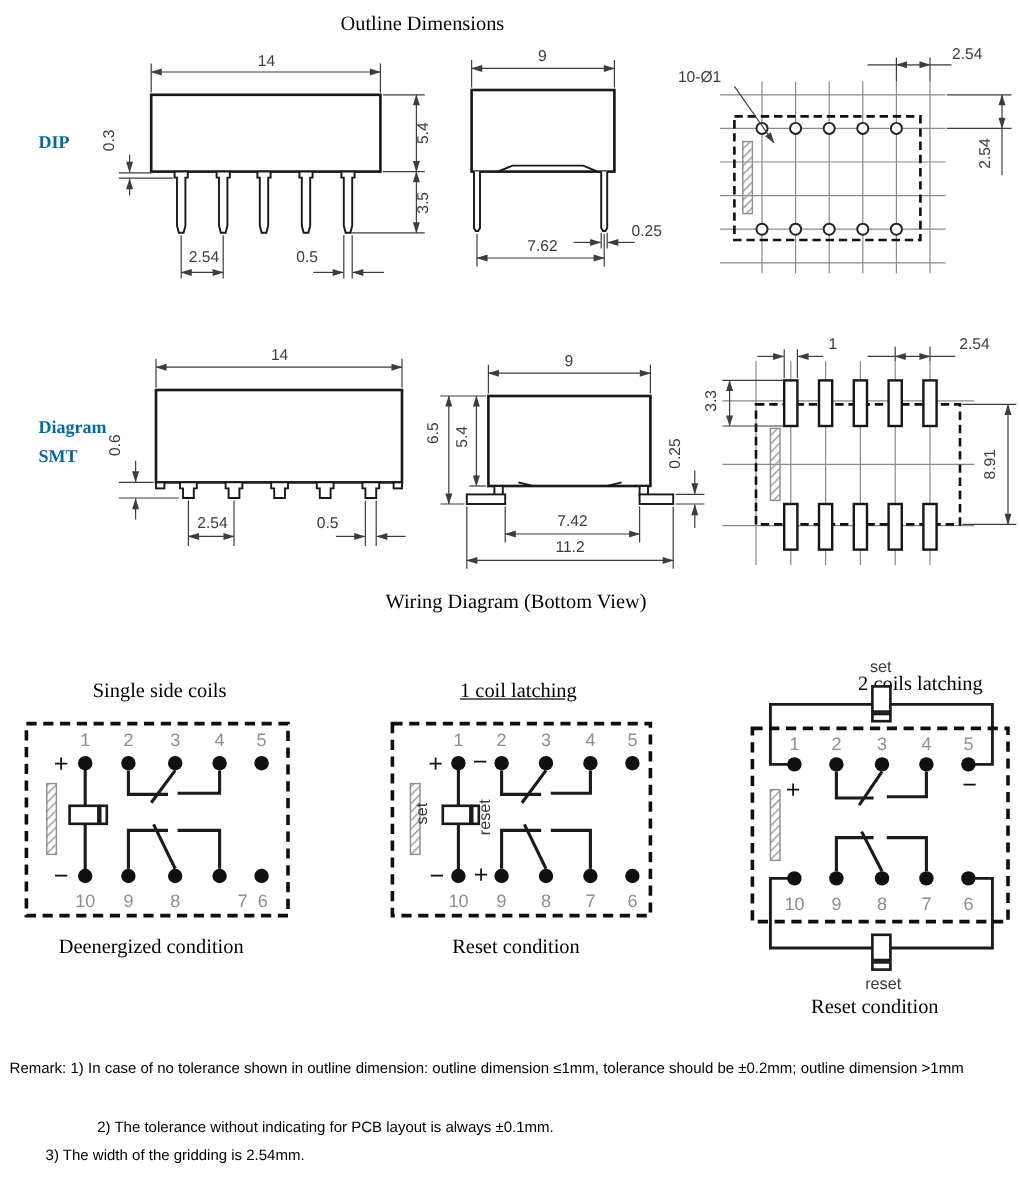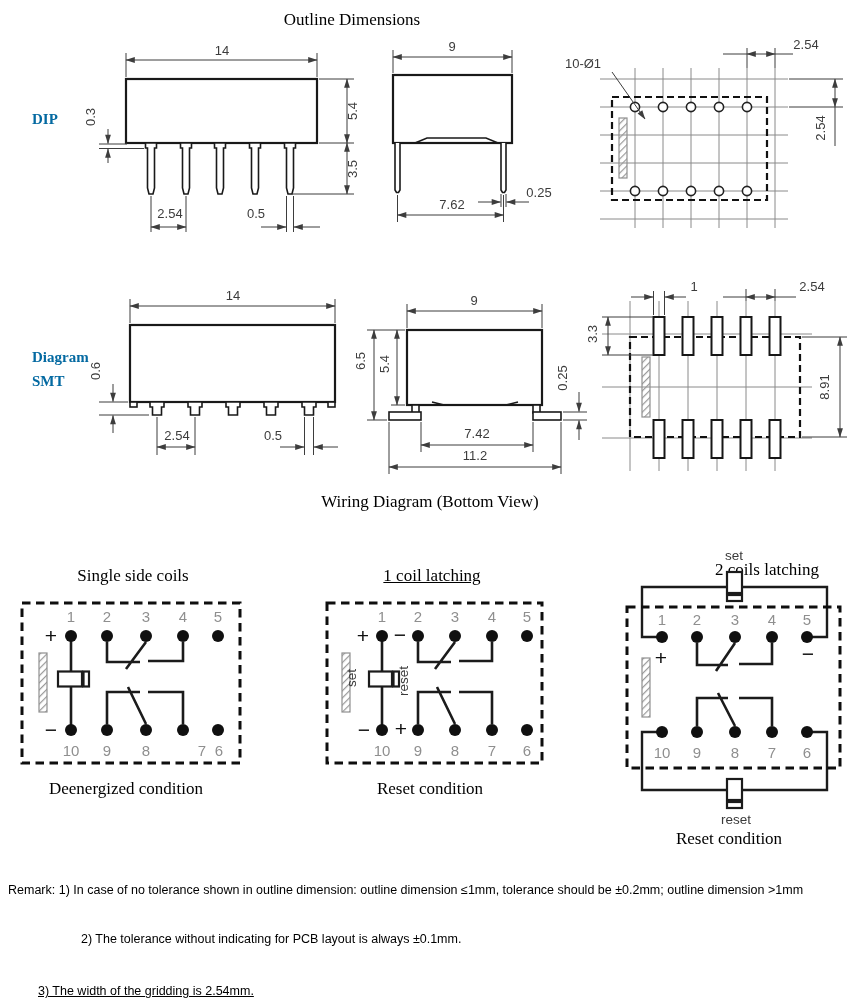--- a/index.html
+++ b/index.html
@@ -45,21 +45,21 @@
   <div class="abs c hdr" style="left:430px;top:492px;">Wiring Diagram (Bottom View)</div>
   <div class="abs c cap" style="left:133px;top:566px;">Single side coils</div>
   <div class="abs c cap" style="left:432px;top:566px;text-decoration:underline;">1 coil latching</div>
   <div class="abs c cap" style="left:767px;top:517px;margin-top:43px;">2 coils latching</div>
   <div class="abs c cap" style="left:126px;top:779px;font-family:Liberation Serif, serif;">Deenergized condition</div>
   <div class="abs c cap" style="left:430px;top:779px;">Reset condition</div>
   <div class="abs c cap" style="left:729px;top:829px;">Reset condition</div>
 
   <div class="abs remark" style="left:8px;top:883px;"><b>Remark</b><span>: 1) In case of no tolerance shown in outline dimension: outline dimension ≤1mm, tolerance should be ±0.2mm; outline dimension &gt;1mm</span></div>
   <div class="abs remark" style="left:38px;top:932px;margin-left:43px;">2) The tolerance without indicating for PCB layout is always ±0.1mm.</div>
-  <div class="abs remark" style="left:38px;top:984px;text-decoration:underline;">3) The width of the gridding is 2.54mm.</div>
+  <div class="abs remark" style="left:38px;top:956px;">3) The width of the gridding is 2.54mm.</div>
 
   <svg width="850" height="1001" viewBox="0 0 850 1001">
     <defs>
       <marker id="ah" viewBox="0 0 10 7" refX="9.3" refY="3.5" markerWidth="10" markerHeight="7" orient="auto-start-reverse">
         <path d="M0.5,0.6 L9.8,3.5 L0.5,6.4 Z" fill="#3d3d3d"></path>
       </marker>
       <pattern id="hatch" width="5" height="5" patternUnits="userSpaceOnUse" patternTransform="rotate(45)">
         <line x1="0" y1="0" x2="0" y2="5" stroke="#9a9a9a" stroke-width="2.4"></line>
       </pattern>
     </defs>

